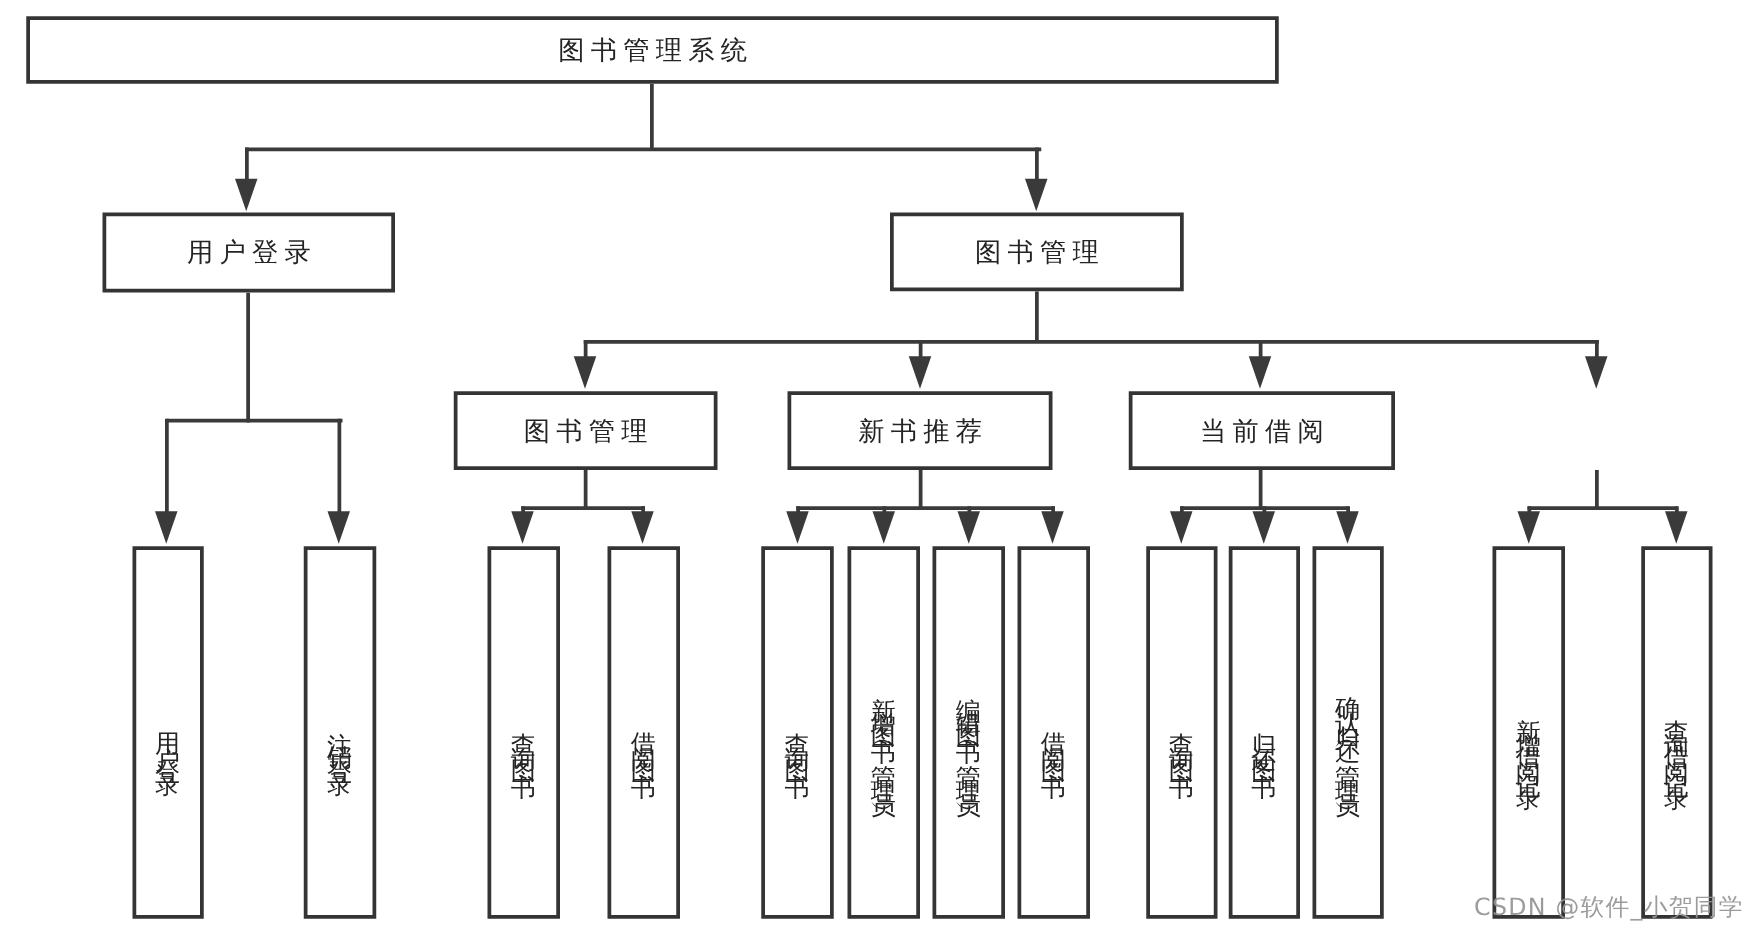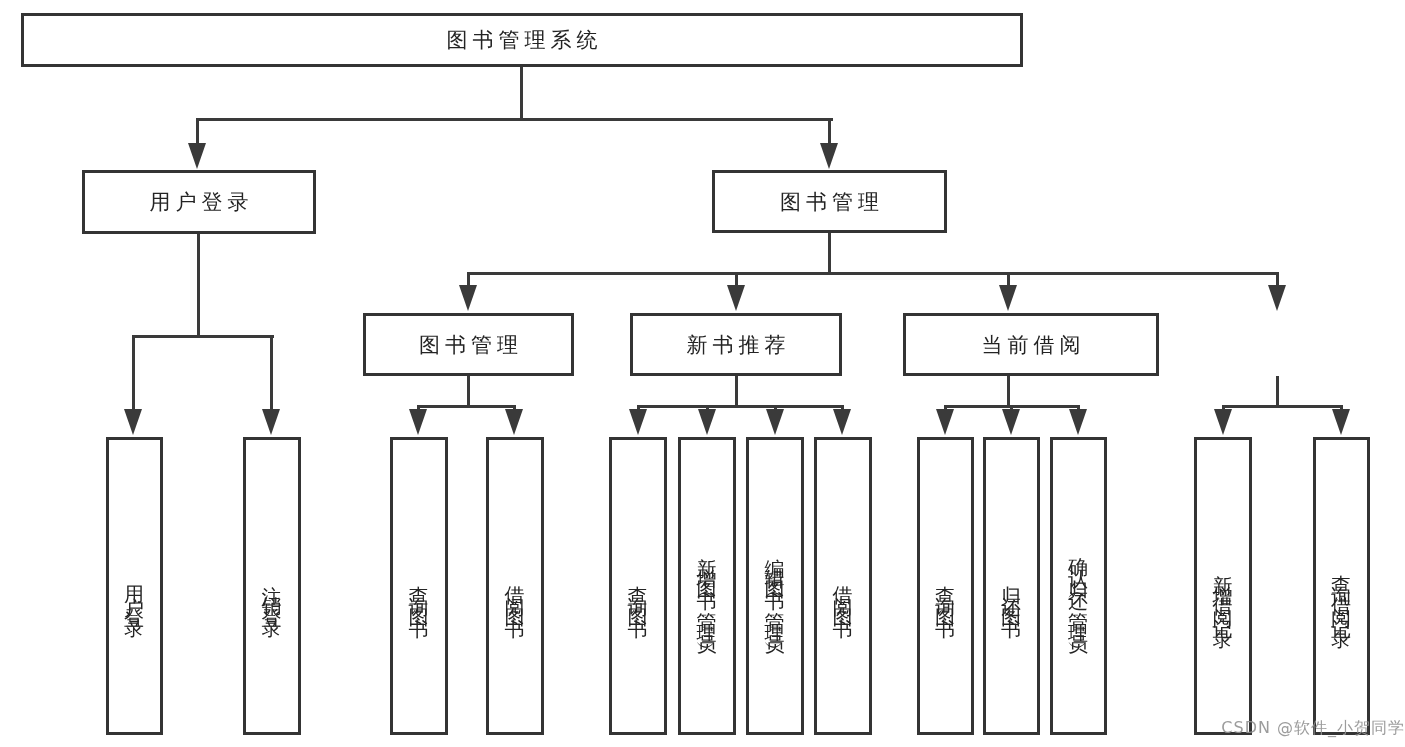--- a/index.html
+++ b/index.html
@@ -25,22 +25,22 @@
     position:absolute;box-sizing:border-box;background:#ffffff;
     border:3px solid #343434;display:flex;align-items:center;justify-content:center;
   }
   .vtext{
     writing-mode:vertical-rl;text-orientation:mixed;
     color:#242424;font-size:20px;line-height:1;letter-spacing:11px;
     margin-bottom:-11px; 
     white-space:nowrap;
   }
   .watermark{
-    position:absolute;right:0;bottom:8px;
-    color:rgba(148,148,148,0.92);font-size:16px;letter-spacing:1px;white-space:nowrap;
+    position:absolute;right:10px;bottom:8px;
+    color:rgba(148,148,148,0.92);font-size:19px;letter-spacing:1px;white-space:nowrap;
   }
 </style>
 </head>
 <body>
 
 <div class="canvas">
 
   <div class="vline" style="left:520px;top:67px;height:53px"></div>
   <div class="hline" style="left:196px;top:118px;width:637px"></div>
   <div class="vline" style="left:196px;top:118px;height:30px"></div>
@@ -110,21 +110,21 @@
   <div class="hbox" style="left:712px;top:170px;width:235px;height:63px">
     <span>图书管理</span>
   </div>
 
   <div class="hbox" style="left:363px;top:313px;width:211px;height:63px">
     <span>图书管理</span>
   </div>
   <div class="hbox" style="left:630px;top:313px;width:212px;height:63px">
     <span>新书推荐</span>
   </div>
-  <div class="hbox" style="left:903px;top:313px;width:256px;height:63px">
+  <div class="hbox" style="left:903px;top:313px;width:213px;height:63px">
     <span>当前借阅</span>
   </div>
 
   <div class="vbox" style="left:106px;top:437px;width:57px;height:298px">
     <span class="vtext">用户登录</span>
   </div>
   <div class="vbox" style="left:243px;top:437px;width:58px;height:298px">
     <span class="vtext">注销登录</span>
   </div>
 

